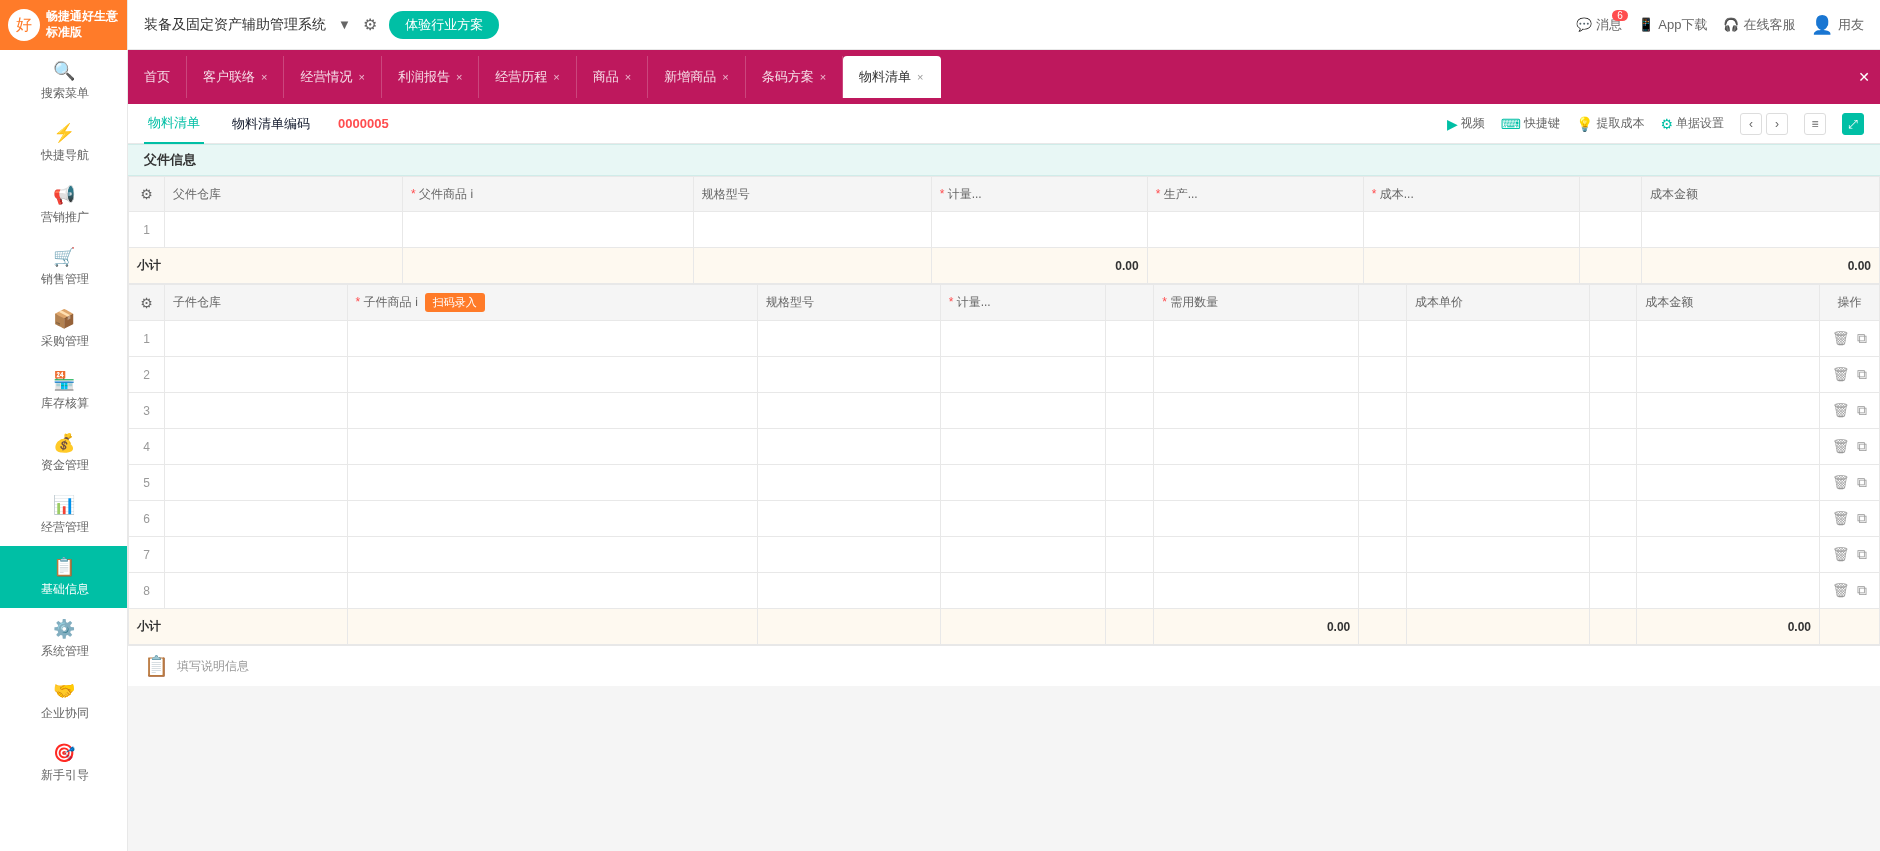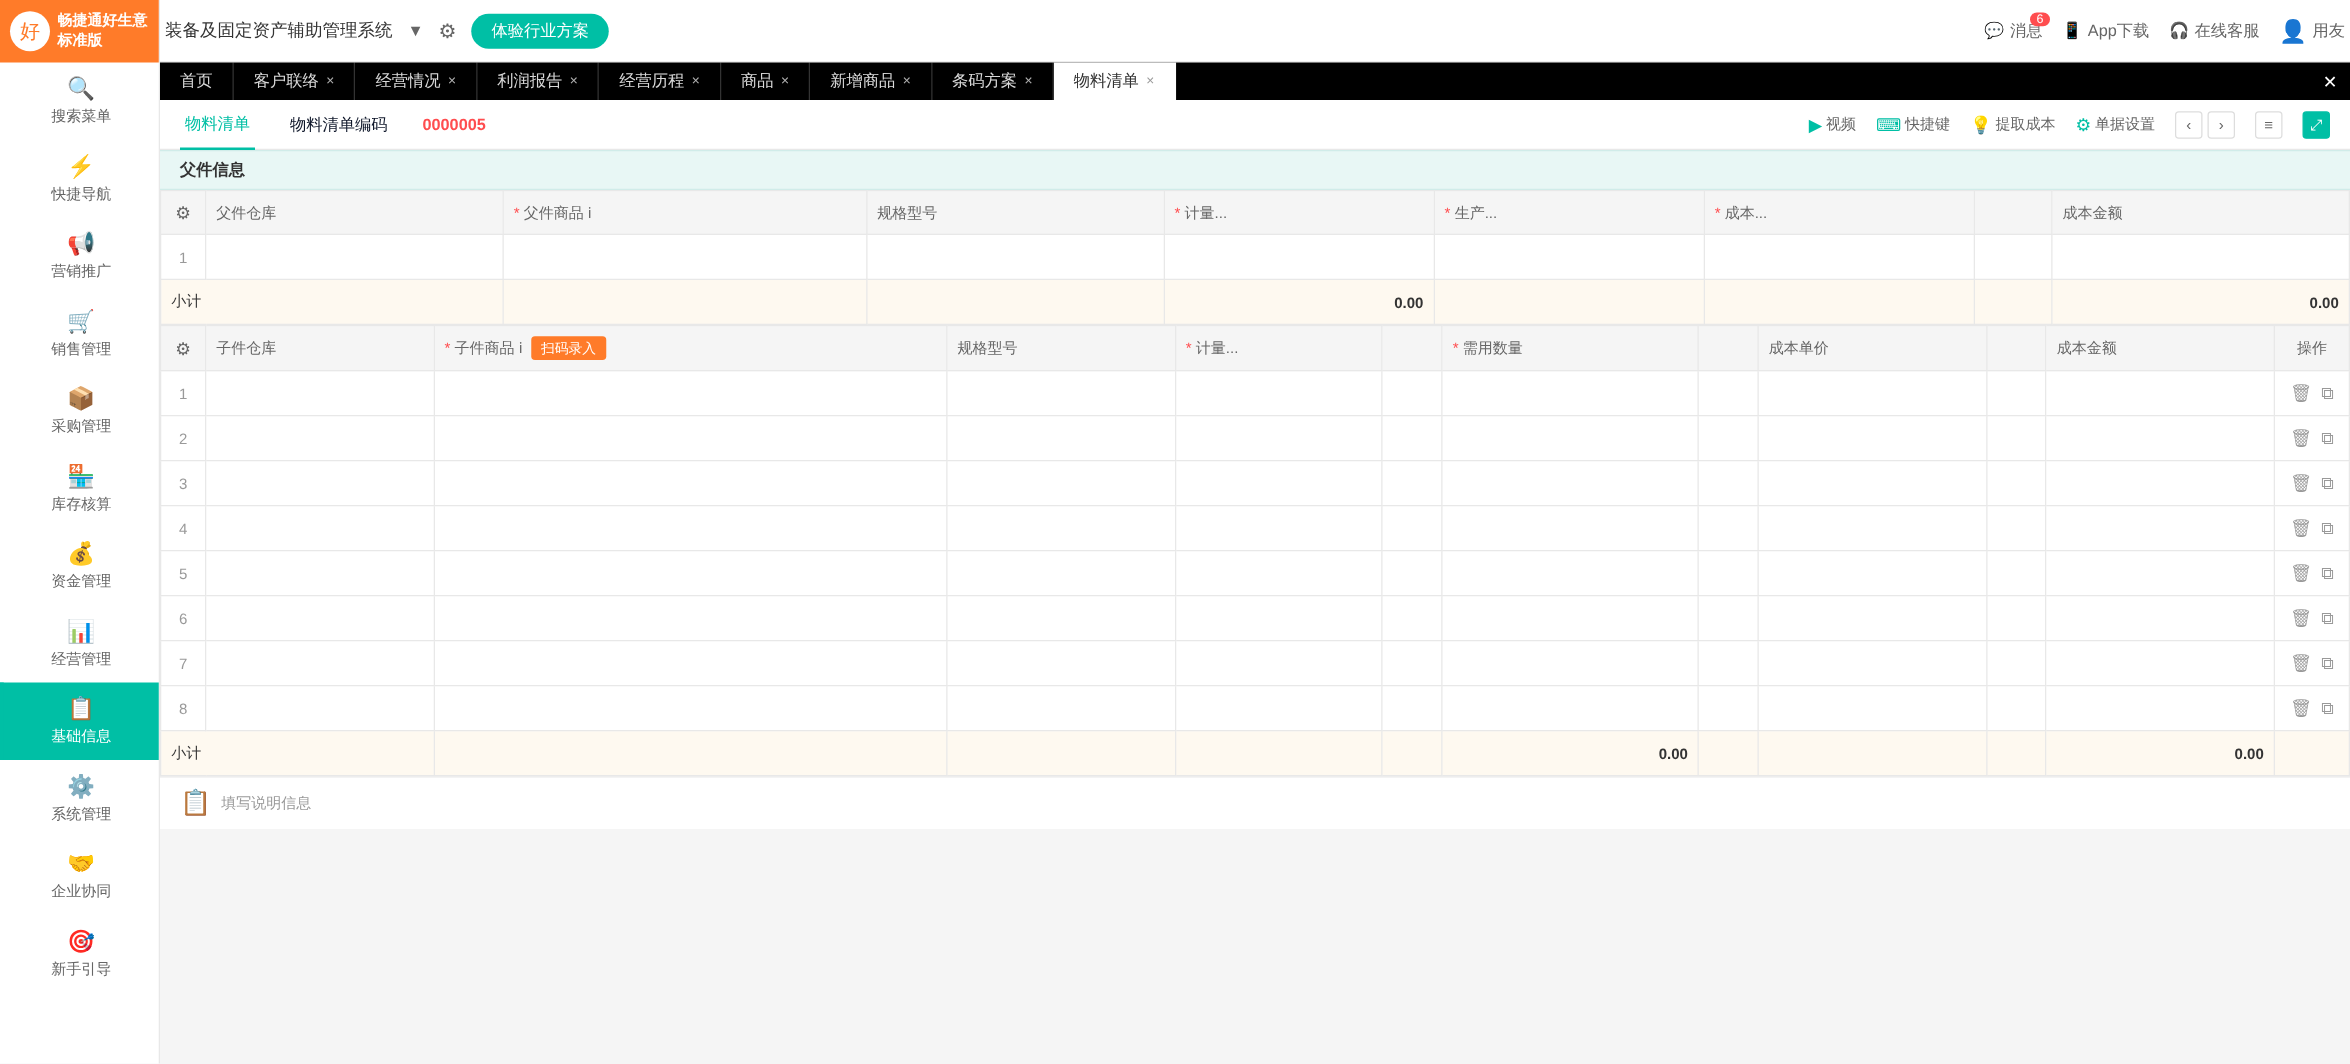--- a/index.html
+++ b/index.html
@@ -11,28 +11,28 @@
     .sidebar-logo-icon { width: 32px; height: 32px; background: #fff; border-radius: 50%; display: flex; align-items: center; justify-content: center; font-size: 16px; color: #ff7b29; }
     .sidebar-logo-text { color: #fff; font-size: 12px; line-height: 1.3; font-weight: bold; }
     .sidebar-item { display: flex; flex-direction: column; align-items: center; padding: 10px 6px; cursor: pointer; color: #666; font-size: 12px; gap: 3px; border-left: 3px solid transparent; }
     .sidebar-item.active { color: #fff; background: #00bfa5; border-left-color: #00bfa5; }
     .sidebar-item .s-icon { font-size: 18px; }
 
     
     .main { flex: 1; display: flex; flex-direction: column; overflow: hidden; }
 
     
-    .topbar { background: #fff; height: 50px; display: flex; align-items: center; padding: 0 4px; border-bottom: 1px solid #e8e8e8; gap: 12px; }
+    .topbar { background: #fff; height: 50px; display: flex; align-items: center; padding: 0 16px; border-bottom: 1px solid #e8e8e8; gap: 12px; }
     .topbar-btn { background: #00bfa5; color: #fff; border: none; border-radius: 16px; padding: 5px 16px; cursor: pointer; font-size: 13px; }
     .topbar-right { display: flex; align-items: center; gap: 16px; margin-left: auto; }
     .topbar-right-item { display: flex; align-items: center; gap: 4px; color: #666; font-size: 13px; cursor: pointer; position: relative; }
     .badge { background: #ff4d4f; color: #fff; border-radius: 8px; padding: 0 4px; font-size: 10px; position: absolute; top: -6px; right: -6px; min-width: 16px; text-align: center; }
 
     
-    .nav-tabs { background: #000000; display: flex; align-items: center; height: 30px; overflow: hidden; }
+    .nav-tabs { background: #be185d; display: flex; align-items: center; height: 54px; overflow: hidden; }
     .nav-tab { padding: 0 16px; height: 42px; display: flex; align-items: center; gap: 4px; color: rgba(255,255,255,0.85); cursor: pointer; font-size: 13px; white-space: nowrap; border-right: 1px solid rgba(255,255,255,0.2); }
     .nav-tab.active { background: #fff; color: #333; border-radius: 4px 4px 0 0; }
     .nav-tab .close-x { font-size: 11px; color: rgba(255,255,255,0.7); margin-left: 2px; }
     .nav-tab.active .close-x { color: #999; }
     .nav-close-all { color: #fff; padding: 0 10px; cursor: pointer; font-size: 14px; margin-left: auto; }
 
     
     .content { flex: 1; background: #f5f5f5; overflow-y: auto; }
     .content-inner { background: #fff; margin: 0; padding: 0; }
 
@@ -50,21 +50,21 @@
     
     .section-header { background: #e8f7f5; padding: 6px 16px; font-size: 13px; font-weight: bold; color: #333; border-bottom: 1px solid #d0ece9; border-top: 1px solid #d0ece9; }
 
     
     .table-wrap { width: 100%; overflow-x: auto; }
     table { width: 100%; border-collapse: collapse; font-size: 12px; }
     thead tr { background: #f5f5f5; }
     th { padding: 8px 8px; border: 1px solid #e8e8e8; color: #666; font-weight: normal; text-align: left; white-space: nowrap; }
     th .required { color: #ff4d4f; }
     td { padding: 6px 8px; border: 1px solid #e8e8e8; color: #333; height: 36px; }
-    tr.subtotal td { background: #fef9f0; font-weight: normal; color: #333; }
+    tr.subtotal td { background: #fef9f0; font-weight: bold; color: #333; }
     .row-num { color: #999; text-align: center; width: 30px; }
     .settings-col { width: 36px; text-align: center; }
     .col-actions { width: 60px; text-align: center; margin-top: 25px; }
     .action-icon { cursor: pointer; color: #999; font-size: 14px; margin: 0 2px; }
     .scan-btn { background: #ff7b29; color: #fff; border: none; border-radius: 3px; padding: 2px 8px; font-size: 11px; cursor: pointer; }
 
     
     .bottom-bar { background: #fff; border-top: 1px solid #e8e8e8; padding: 8px 16px; display: flex; align-items: center; gap: 8px; }
     .bottom-icon { color: #00bfa5; font-size: 20px; }
     .bottom-text { color: #999; font-size: 12px; }

